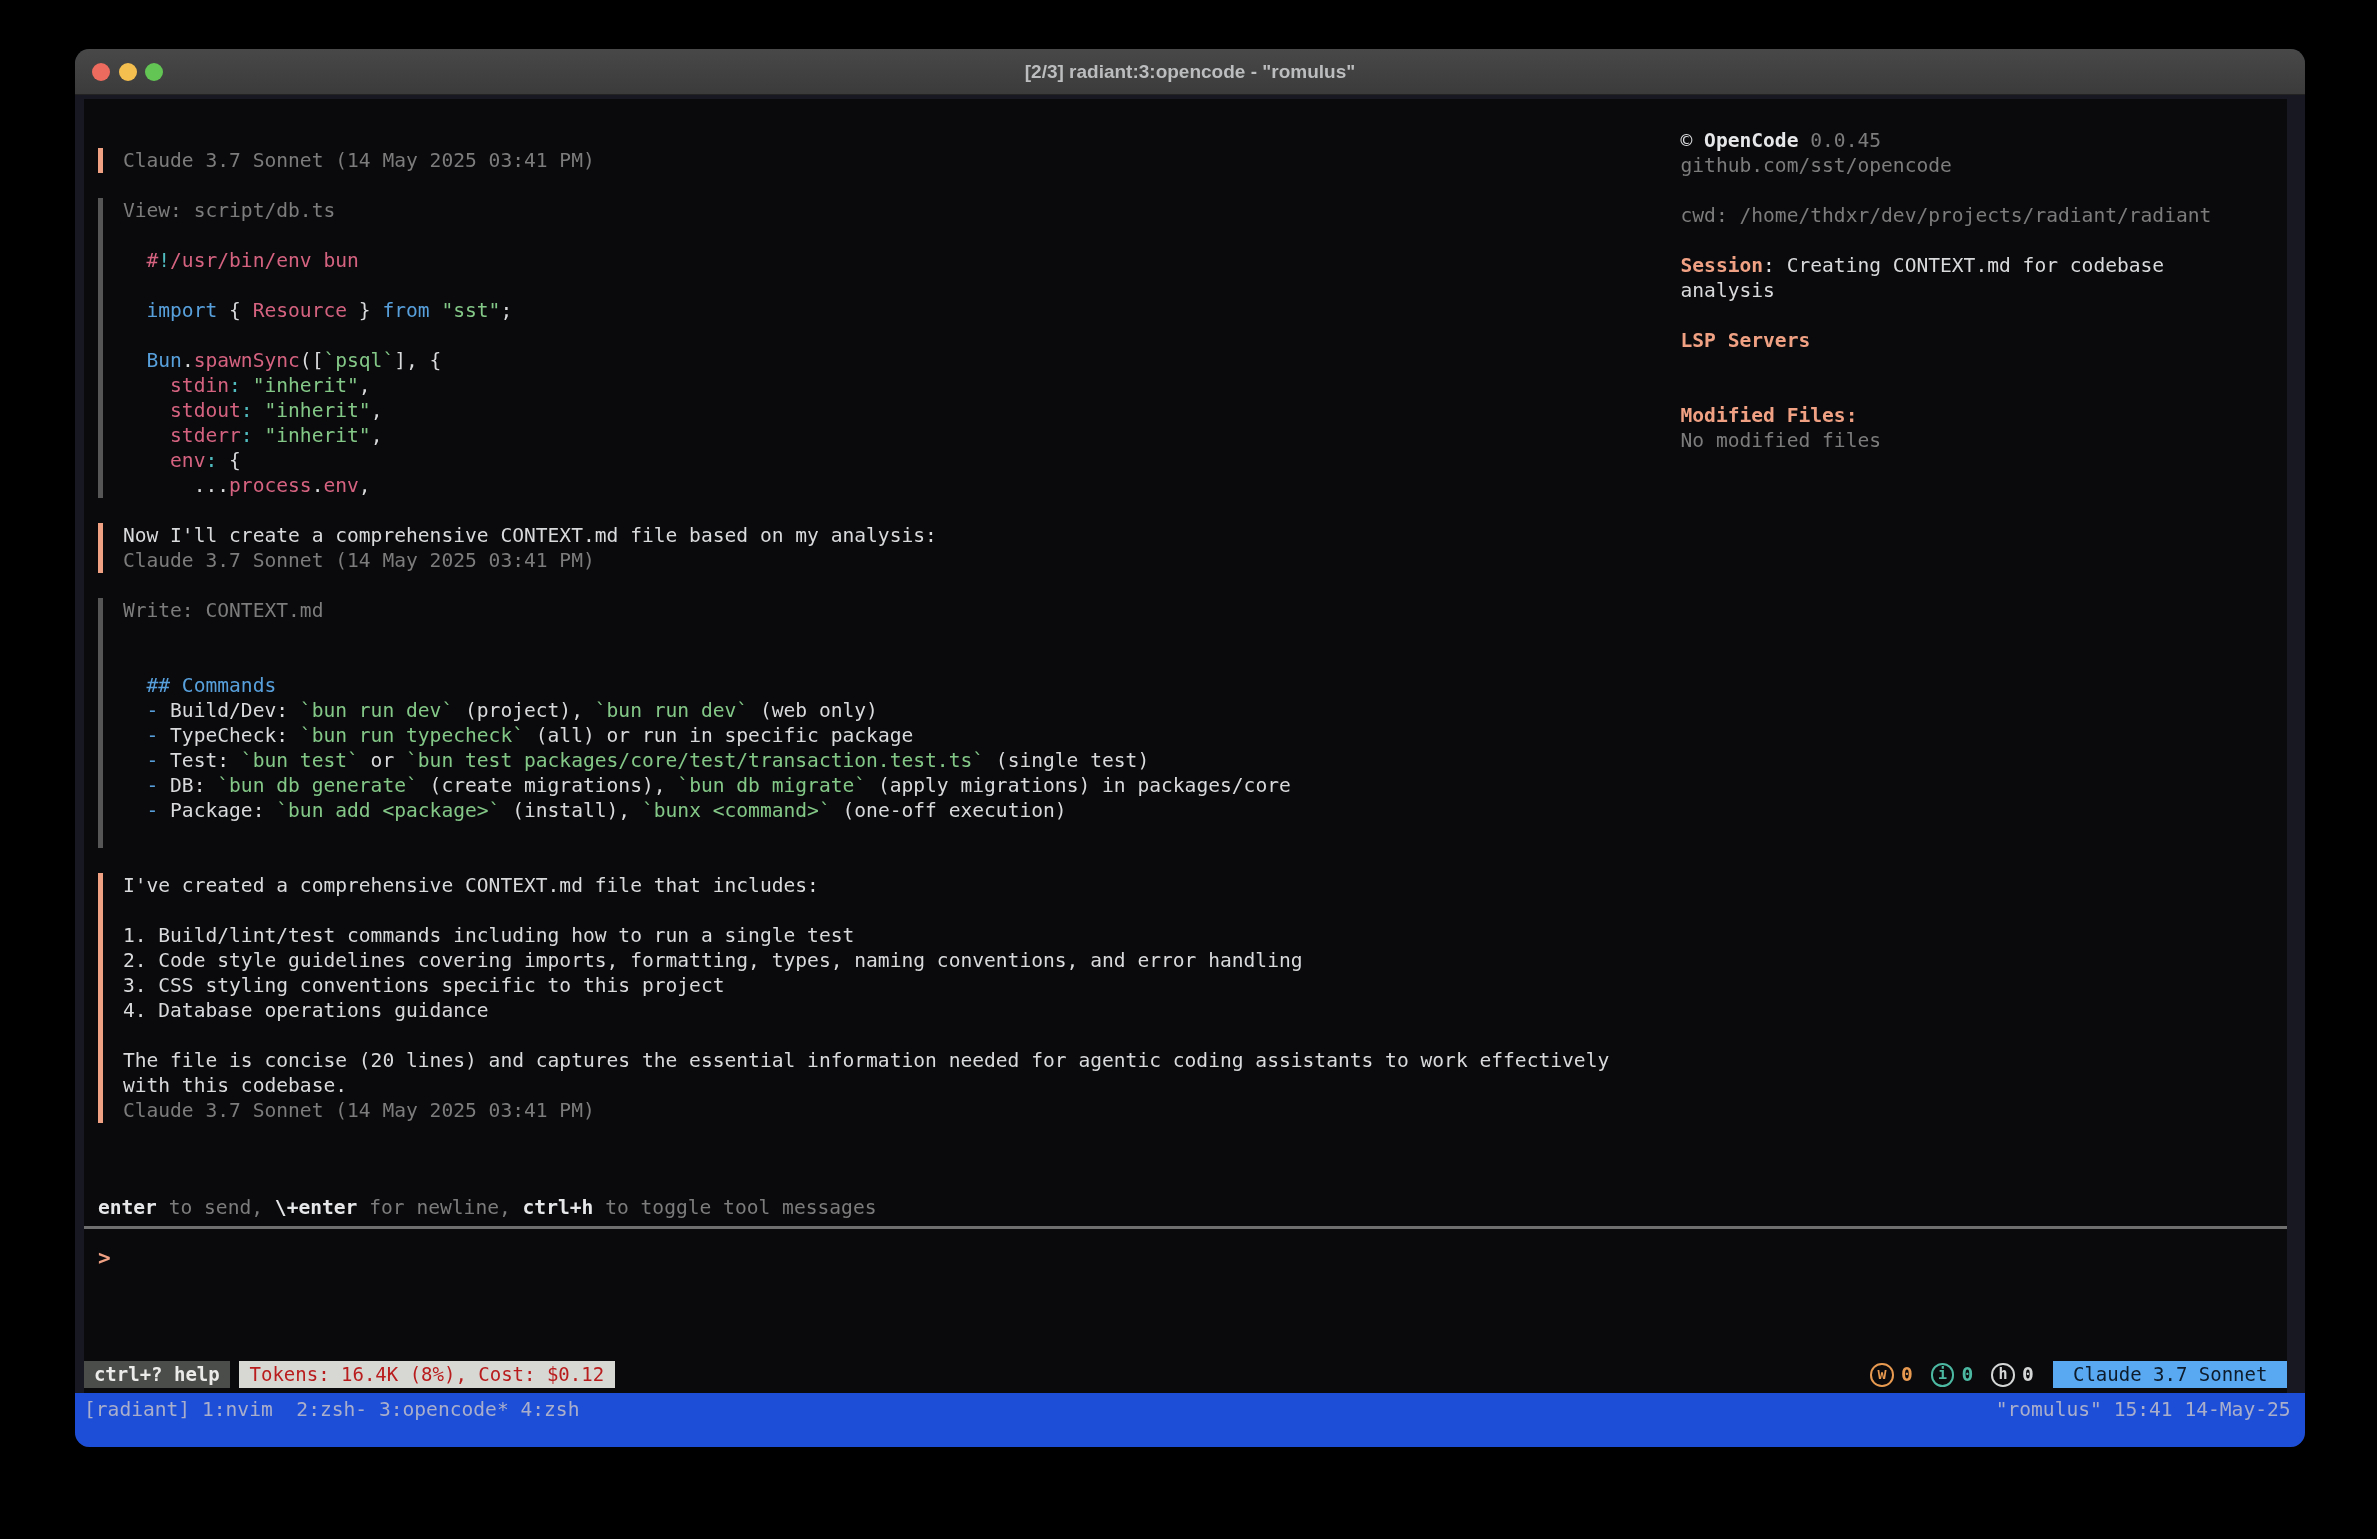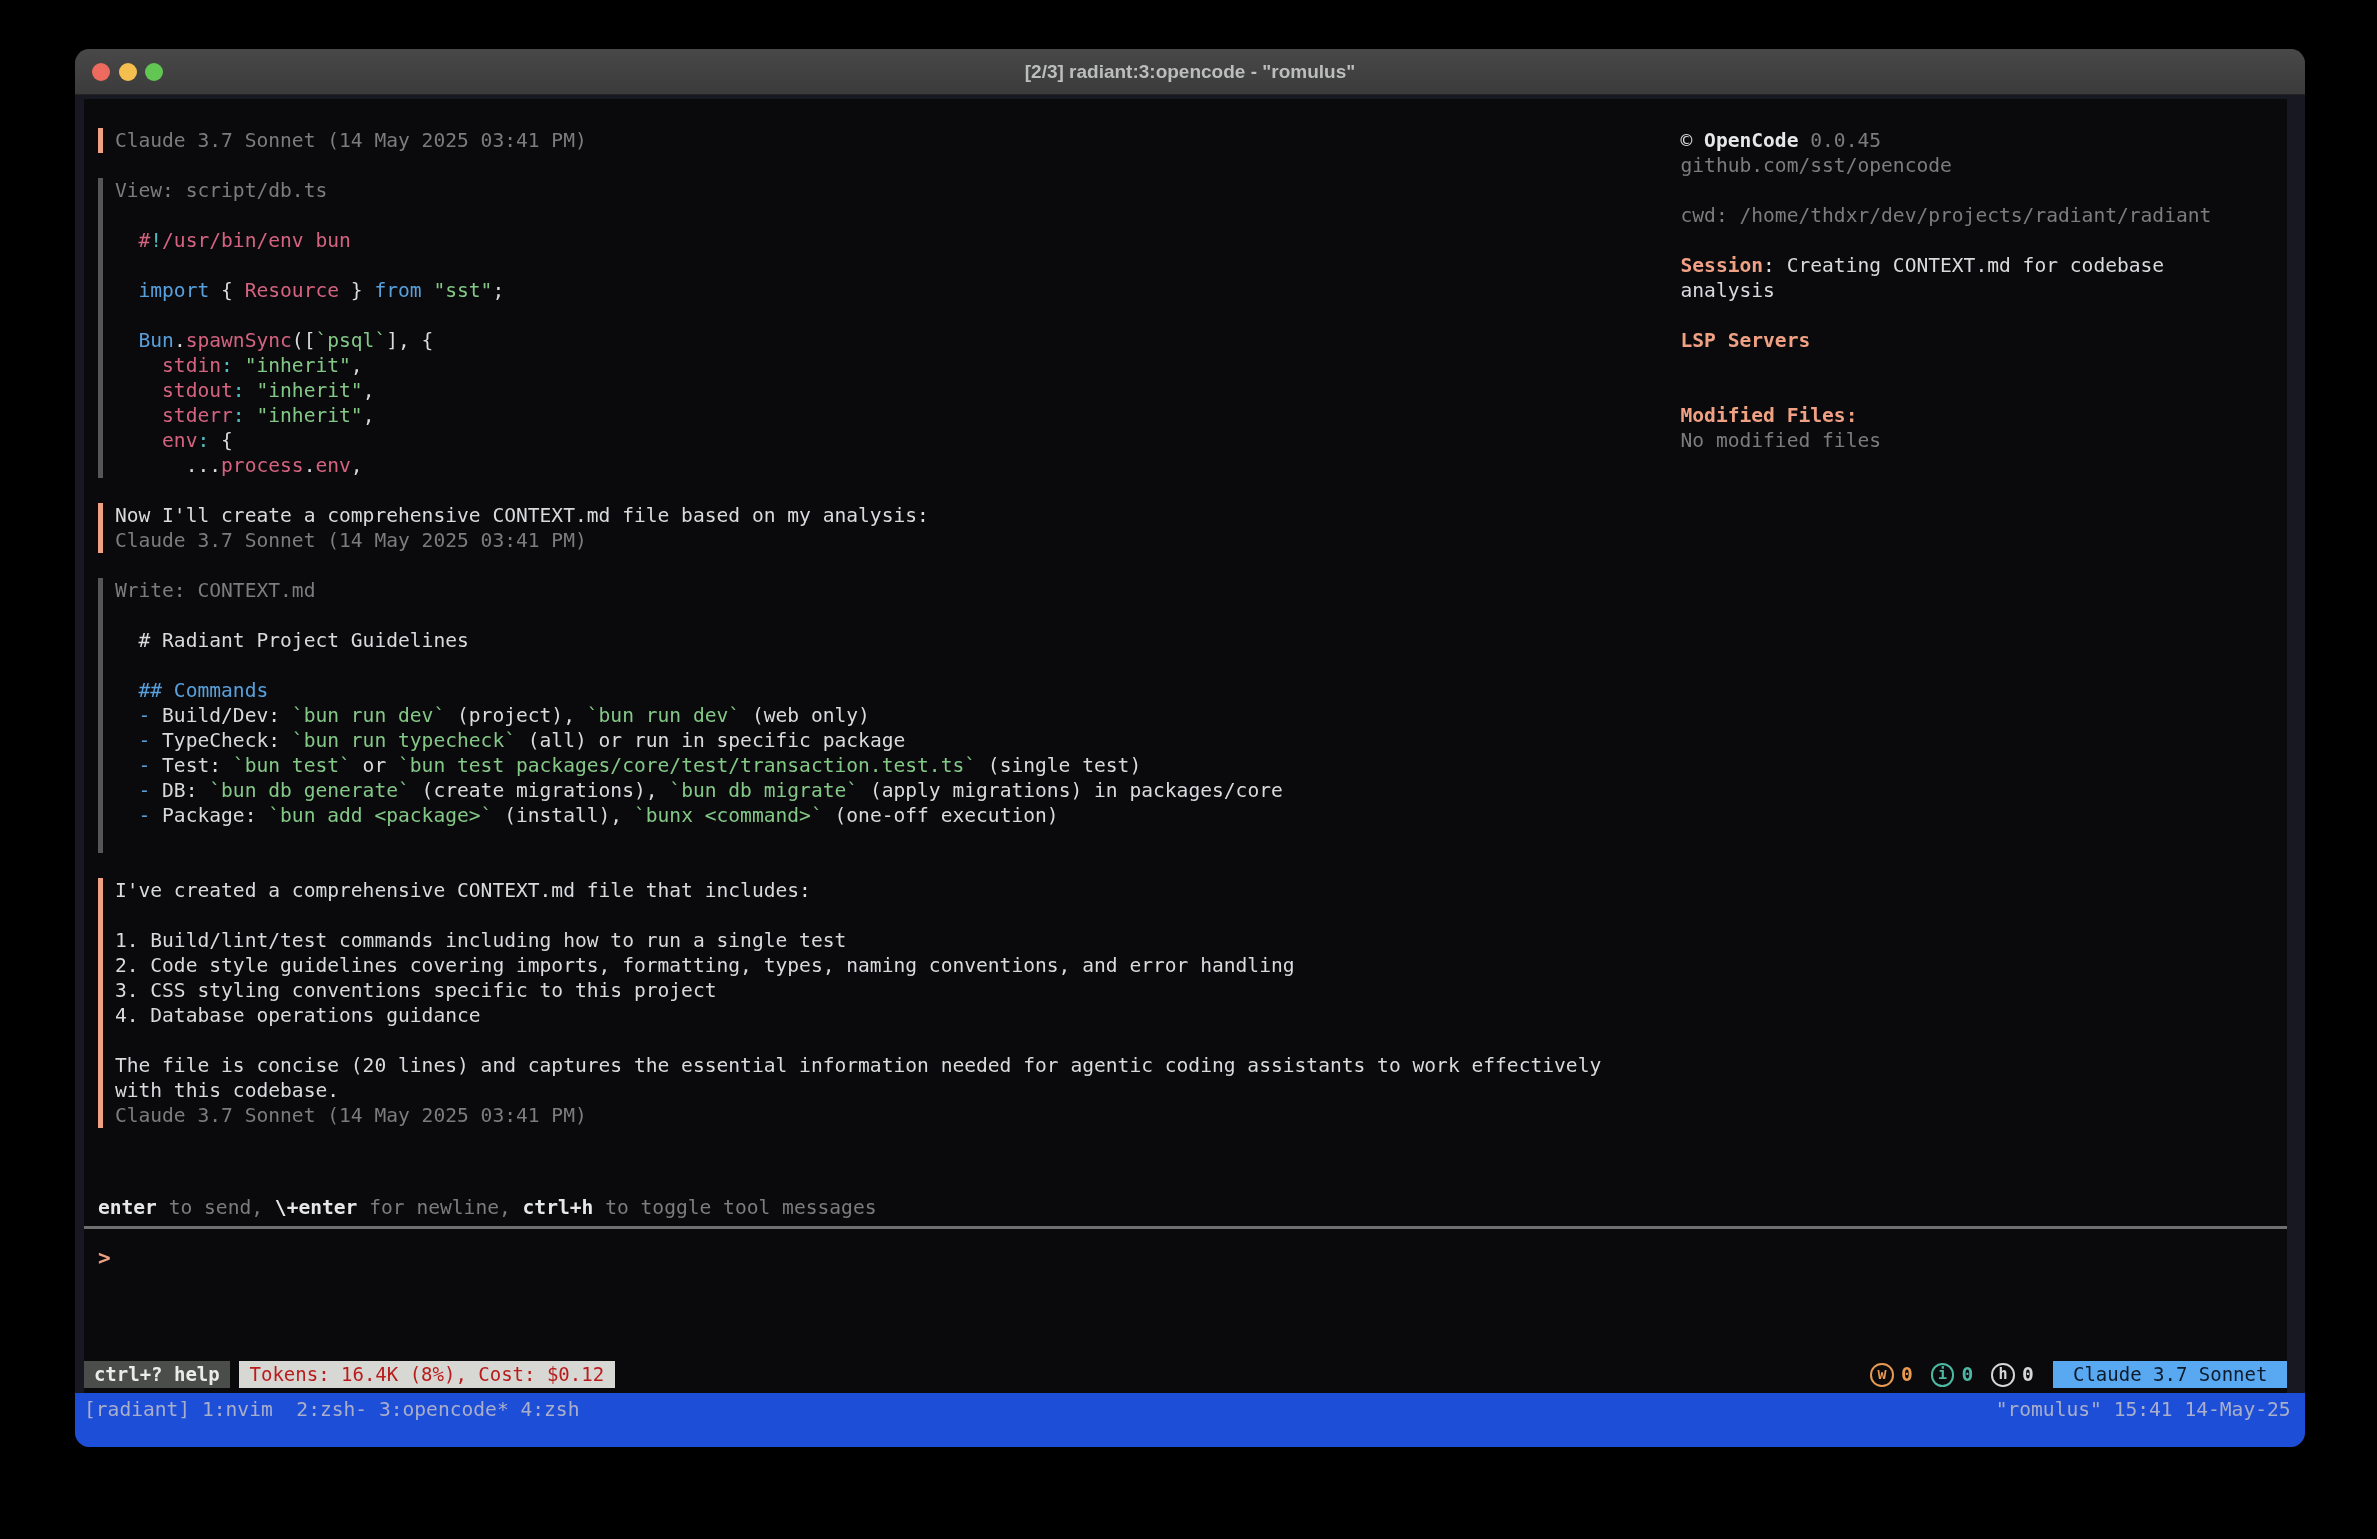--- a/index.html
+++ b/index.html
@@ -18,21 +18,21 @@
   .title { flex:1; text-align:center; font:bold 19px "Liberation Sans", sans-serif; color:#bcbdbe; }
 
   
   .terminal { position:absolute; top:46px; left:0; right:0; bottom:0; background:#171822;
               font-family:"DejaVu Sans Mono", monospace; }
   .screen { position:absolute; top:3.9px; left:8.5px; right:18px; bottom:54px; background:#0a0a0d;
             font-size:19.6px; line-height:25px; }
   .line { white-space:pre; height:25px; }
 
   .chat { position:absolute; top:29px; left:14.4px; }
-  .msg { border-left:5.9px solid #565656; padding-left:12px; margin-bottom:25px; }
+  .msg { border-left:5.9px solid #565656; padding-left:20px; margin-bottom:25px;margin-top:20px; }
   .msg.salmon { border-left-color:#f0a183; }
   .msg.gray { border-left-color:#565656; }
 
   .sidebar { position:absolute; top:29px; left:1597px; right:7px; }
 
   
   .c-w  { color:#d9dadc; }
   .c-wb { color:#e6e7e9; font-weight:bold; }
   .c-g  { color:#7c7c7c; }
   .c-pk { color:#d56380; }
@@ -103,21 +103,20 @@
               <div class="line"><span class="c-w">    </span><span class="c-pk">env</span><span class="c-te">:</span><span class="c-w"> {</span></div>
               <div class="line"><span class="c-w">      ...</span><span class="c-pk">process</span><span class="c-w">.</span><span class="c-pk">env</span><span class="c-w">,</span></div>
             </div>
             <div class="msg salmon">
               <div class="line"><span class="c-w">Now I'll create a comprehensive CONTEXT.md file based on my analysis:</span></div>
               <div class="line"><span class="c-g">Claude 3.7 Sonnet (14 May 2025 03:41 PM)</span></div>
             </div>
             <div class="msg gray">
               <div class="line"><span class="c-g">Write: CONTEXT.md</span></div>
               <div class="line">&nbsp;</div>
-              <div class="line"><span class="c-w">  # Radiant Project Guidelines</span></div>
               <div class="line">&nbsp;</div>
               <div class="line"><span class="c-w">  </span><span class="c-bl">## Commands</span></div>
               <div class="line"><span class="c-w">  </span><span class="c-bl">-</span><span class="c-w"> Build/Dev: </span><span class="c-gr">`bun run dev`</span><span class="c-w"> (project), </span><span class="c-gr">`bun run dev`</span><span class="c-w"> (web only)</span></div>
               <div class="line"><span class="c-w">  </span><span class="c-bl">-</span><span class="c-w"> TypeCheck: </span><span class="c-gr">`bun run typecheck`</span><span class="c-w"> (all) or run in specific package</span></div>
               <div class="line"><span class="c-w">  </span><span class="c-bl">-</span><span class="c-w"> Test: </span><span class="c-gr">`bun test`</span><span class="c-w"> or </span><span class="c-gr">`bun test packages/core/test/transaction.test.ts`</span><span class="c-w"> (single test)</span></div>
               <div class="line"><span class="c-w">  </span><span class="c-bl">-</span><span class="c-w"> DB: </span><span class="c-gr">`bun db generate`</span><span class="c-w"> (create migrations), </span><span class="c-gr">`bun db migrate`</span><span class="c-w"> (apply migrations) in packages/core</span></div>
               <div class="line"><span class="c-w">  </span><span class="c-bl">-</span><span class="c-w"> Package: </span><span class="c-gr">`bun add &lt;package&gt;`</span><span class="c-w"> (install), </span><span class="c-gr">`bunx &lt;command&gt;`</span><span class="c-w"> (one-off execution)</span></div>
               <div class="line">&nbsp;</div>
             </div>
             <div class="msg salmon">

